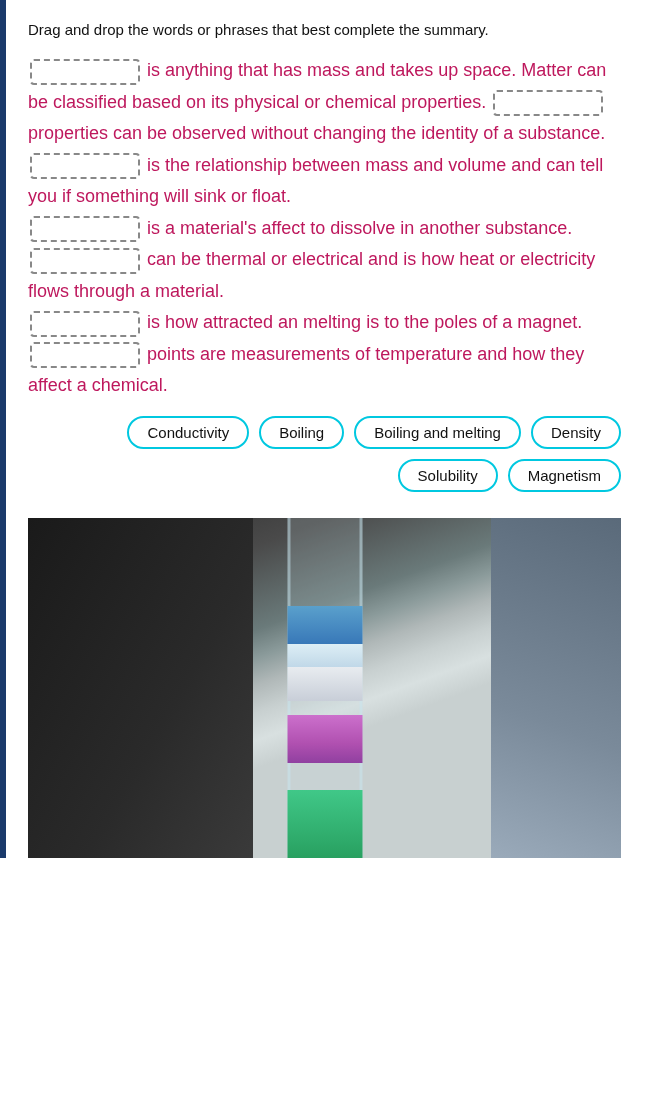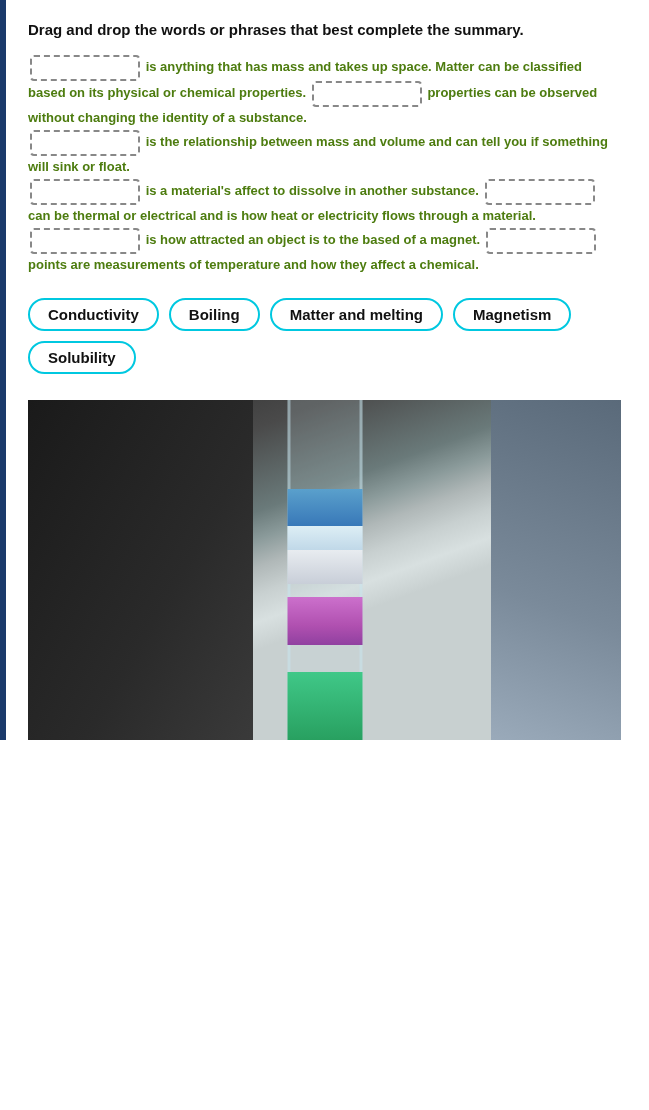--- a/index.html
+++ b/index.html
@@ -1,15 +1,15 @@
 <!DOCTYPE html>
 <html><head>
   <meta charset="utf-8">
   <style>
-    * { box-sizing: border-box; margin: 0; padding: 0; font-weight: bold; }
+    * { box-sizing: border-box; margin: 0; padding: 0; }
     body {
       font-family: Arial, sans-serif;
       background: #fff;
       width: 649px;
       min-height: 1110px;
       overflow-x: hidden;
     }
 
     .container {
       padding: 18px 28px 0 28px;
@@ -26,40 +26,41 @@
     }
 
     .instructions {
       font-size: 15px;
       color: #111;
       line-height: 1.55;
       margin-bottom: 14px;
     }
 
     .summary-text {
-      font-size: 13px;
-      color: #4d7c0f;
+      font-size: 18px;
+      color: #be185d;
       line-height: 1.75;
     }
 
     .blank {
       display: inline-block;
       min-width: 110px;
       height: 26px;
       border: 2px dashed #888;
       border-radius: 4px;
       vertical-align: middle;
       margin: 0 2px;
     }
 
     .word-bank {
-      margin-top: 22px;
+      margin-top: 14px;
       display: flex;
       flex-wrap: wrap;
       gap: 10px;
+      justify-content: flex-end;
     }
 
     .word-chip {
       border: 2px solid #00c8e0;
       border-radius: 22px;
       padding: 6px 18px;
       font-size: 15px;
       color: #111;
       background: #fff;
       cursor: grab;
@@ -98,31 +99,32 @@
       <br>
       <span class="blank"></span>
       <span> is the relationship between mass and volume and can tell you if something will sink or float.</span>
       <br>
       <span class="blank"></span>
       <span> is a material's affect to dissolve in another substance. </span>
       <span class="blank"></span>
       <span> can be thermal or electrical and is how heat or electricity flows through a material.</span>
       <br>
       <span class="blank"></span>
-      <span> is how attracted an object is to the based of a magnet. </span>
+      <span> is how attracted an melting is to the poles of a magnet. </span>
       <span class="blank"></span>
       <span> points are measurements of temperature and how they affect a chemical.</span>
     </div>
 
     <div class="word-bank">
       <div class="word-chip">Conductivity</div>
       <div class="word-chip">Boiling</div>
-      <div class="word-chip">Matter and melting</div>
+      <div class="word-chip">Boiling and melting</div>
+      <div class="word-chip">Density</div>
+      <div class="word-chip">Solubility</div>
       <div class="word-chip">Magnetism</div>
-      <div class="word-chip">Solubility</div>
     </div>
 
     <div class="image-section">
       <div class="photo-bg">
 
         <div style="position:absolute;width:100%;height:100%;background:linear-gradient(160deg,#2a2a2a 0%,#4a4a4a 20%,#6a7a7a 35%,#8a9a9a 40%,#b0b8b8 45%,#c8d0d0 50%,#d8e0e0 55%,#c8d0d0 60%);"></div>
 
         <div style="position:absolute;left:0;top:0;width:38%;height:100%;background:linear-gradient(120deg,#1a1a1a 0%,#2a2a2a 60%,#3a3a3a 100%);"></div>
 
         <div style="position:absolute;right:0;top:0;width:22%;height:100%;background:linear-gradient(200deg,#5a6a7a 0%,#7a8a9a 60%,#9aaaba 100%);"></div>

